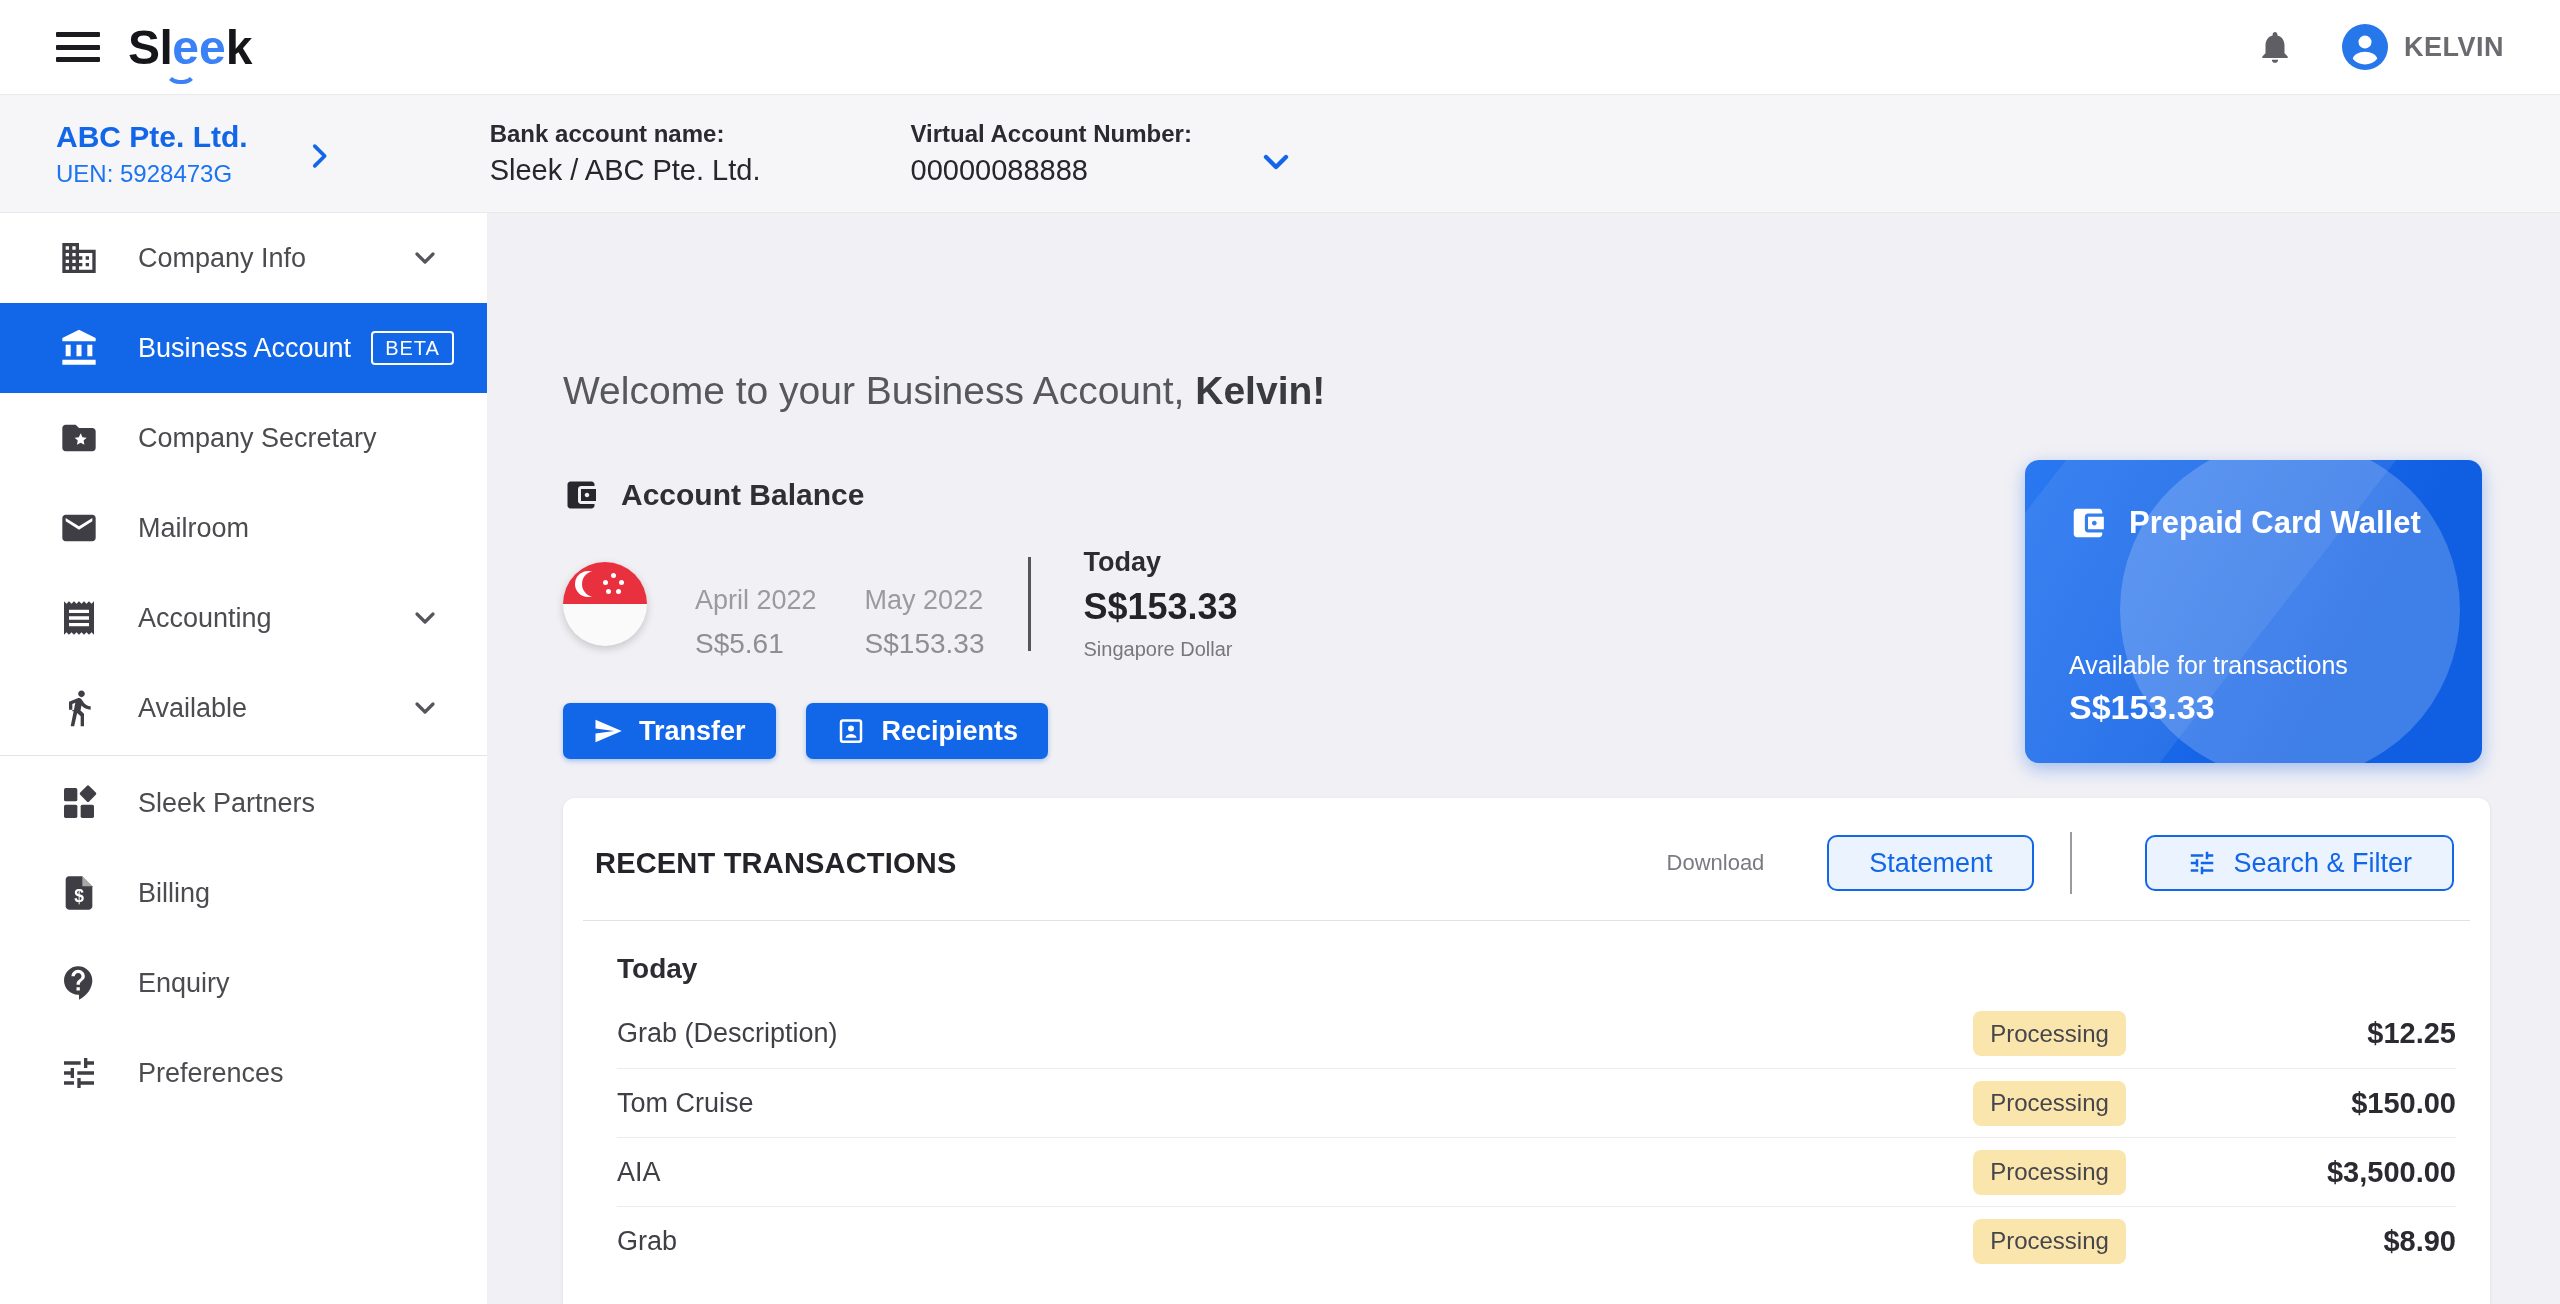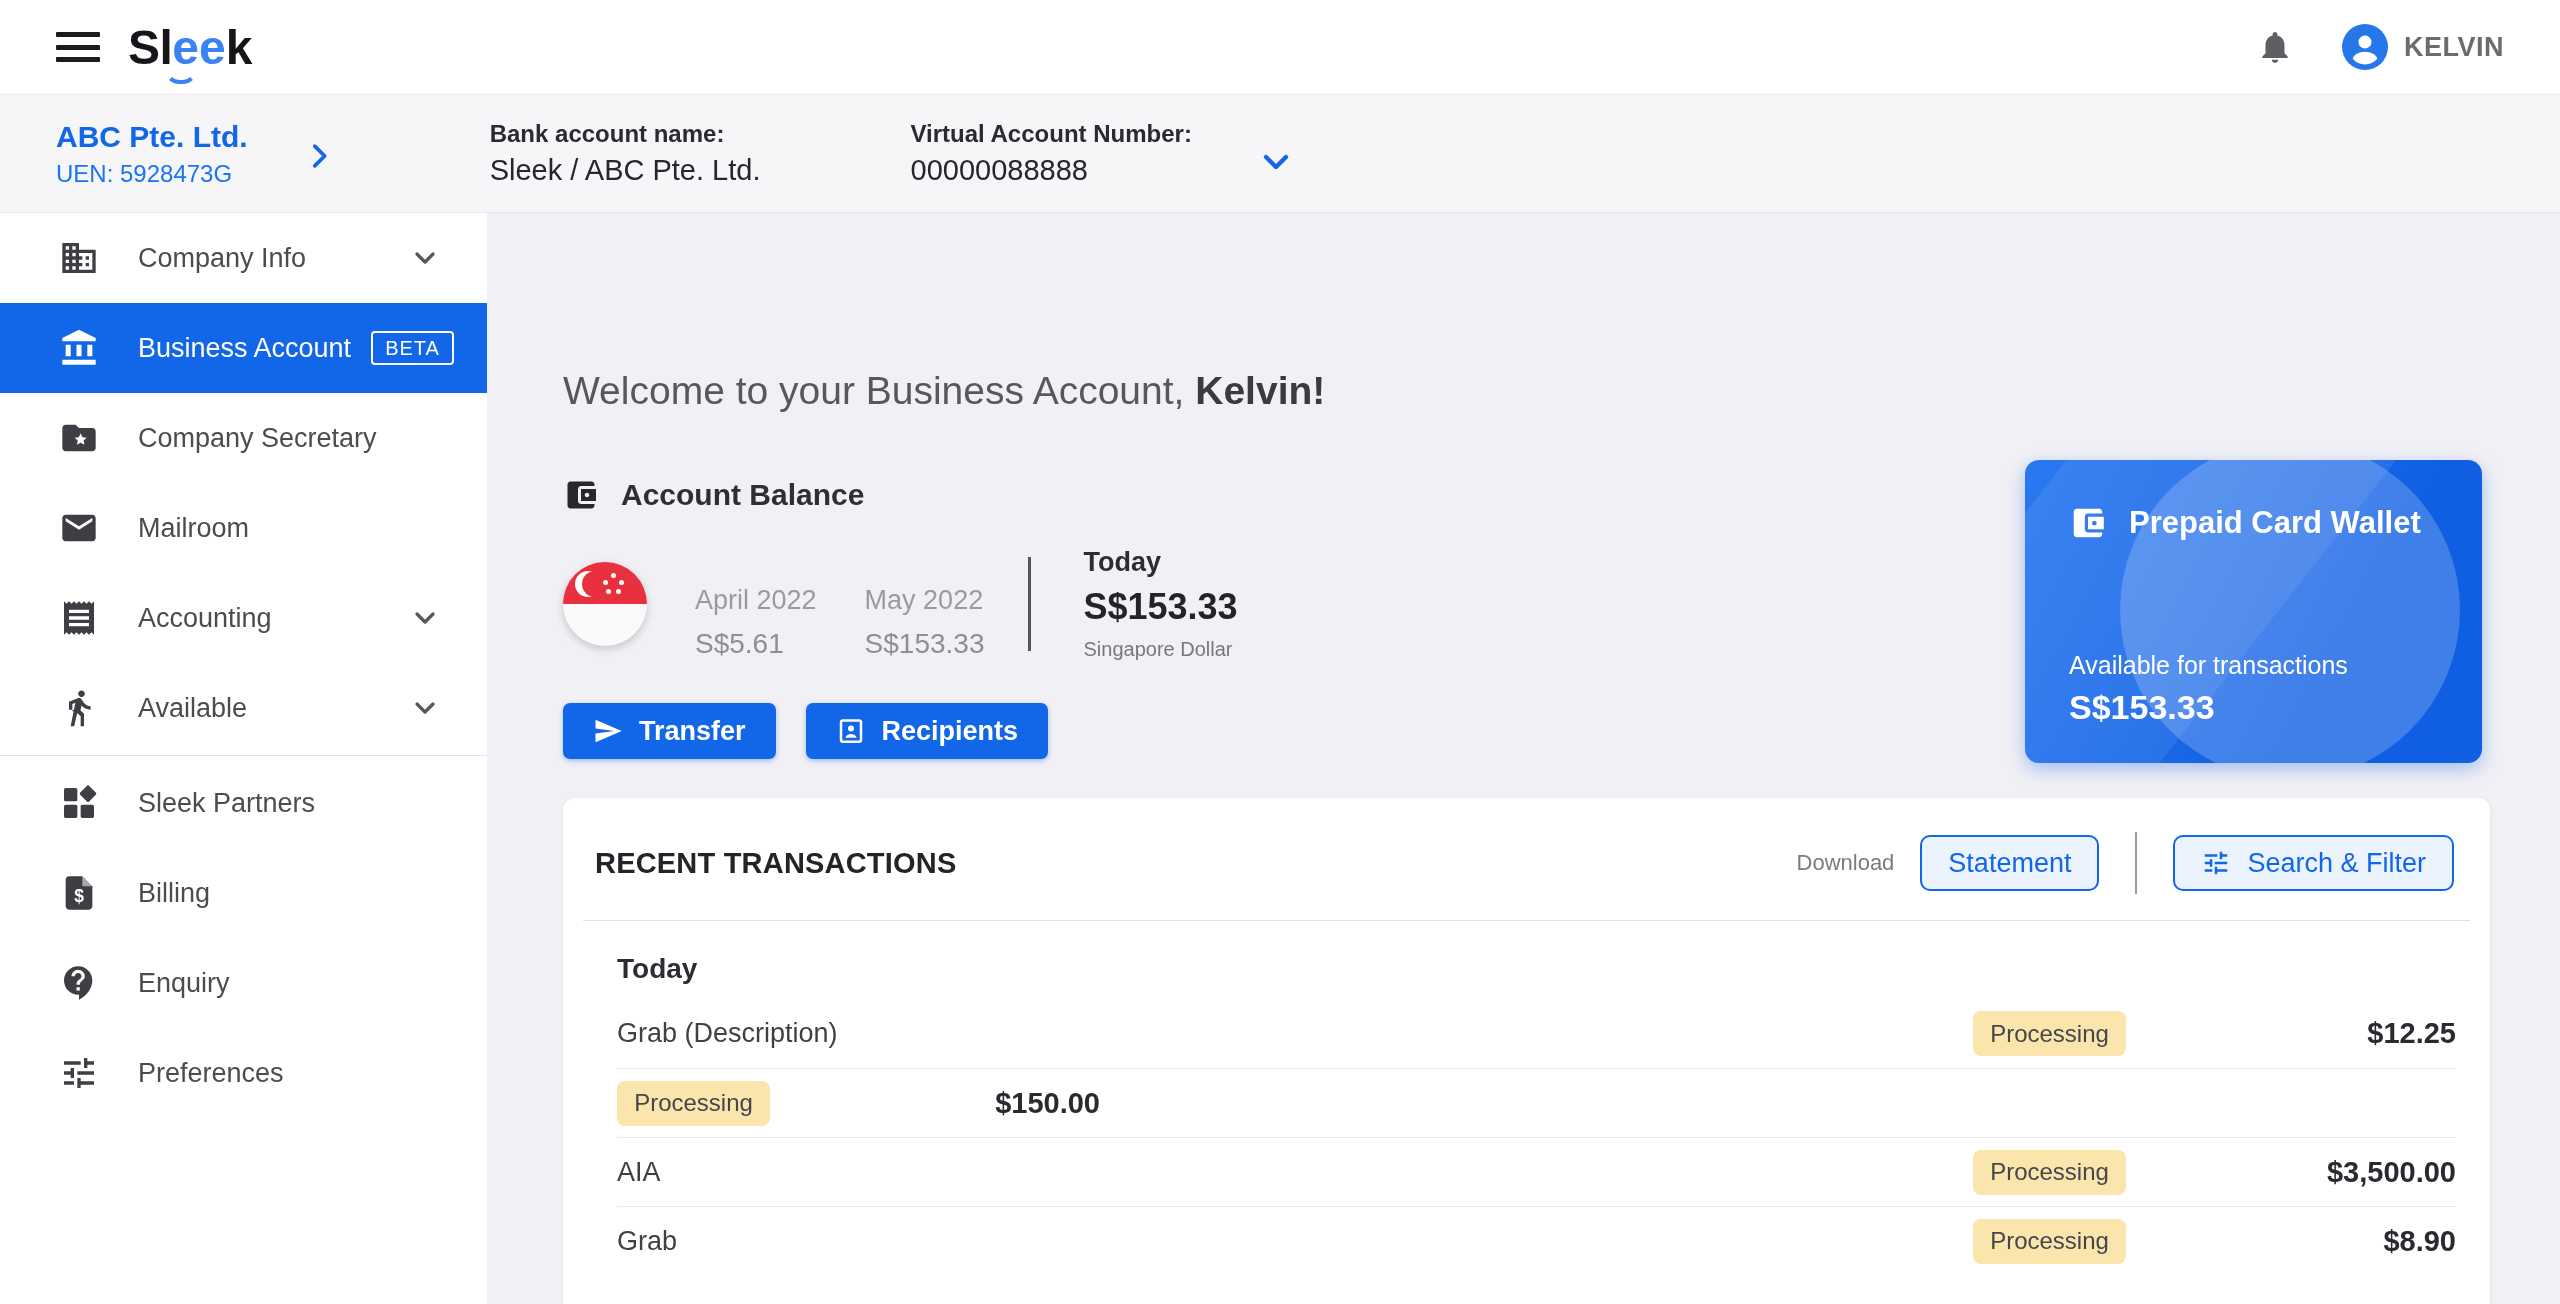--- a/index.html
+++ b/index.html
@@ -94,21 +94,21 @@
   .wallet-bottom{position:absolute;left:44px;bottom:36px;}
   .wallet-sub{font-size:25px;}
   .wallet-amount{font-size:34px;font-weight:800;margin-top:8px;}
 
   
   .tx-panel{position:absolute;left:76px;top:585px;width:1927px;height:560px;background:#fff;border-radius:12px;box-shadow:0 1px 4px rgba(0,0,0,0.07);}
   .tx-header{display:flex;align-items:center;padding:34px 36px 26px 32px;}
   .tx-title{font-size:29px;font-weight:800;color:#232329;letter-spacing:0.2px;}
   .tx-controls{margin-left:auto;display:flex;align-items:center;gap:26px;}
   .download-label{font-size:22px;color:#7A7A80;}
-  .btn-outline{display:flex;align-items:center;gap:16px;background:var(--blue-light);border:2.5px solid var(--blue);border-radius:10px;color:var(--blue);font-family:inherit;font-size:27px;padding:0 26px;height:56px;cursor:pointer;}
+  .btn-outline{display:flex;align-items:center;gap:16px;background:var(--blue-light);border:2.5px solid var(--blue);border-radius:10px;color:var(--blue);font-family:inherit;font-size:27px;padding:0 40px;height:56px;cursor:pointer;margin-left:37px;}
   .btn-outline svg{width:30px;height:30px;}
   .tx-ctl-sep{width:2px;height:62px;background:#9A9AA0;margin:0 10px;}
   .tx-head-divider{height:1px;background:#E2E2E6;margin:0 20px;}
   .tx-group{font-size:28px;font-weight:700;color:#2C2C32;margin:32px 0 14px 54px;}
   .tx-rows{margin:0 34px 0 54px;}
   .tx-row{display:flex;align-items:center;height:69px;cursor:pointer;}
   .tx-row + .tx-row{border-top:1px solid #ECECEF;}
   .tx-name{flex:1;font-size:27px;color:#3F3F45;}
   .tx-status{width:153px;height:45px;border-radius:8px;background:var(--badge-bg);color:var(--badge-text);font-size:24px;display:flex;align-items:center;justify-content:center;flex:none;}
   .tx-amount{width:330px;text-align:right;font-size:29px;font-weight:700;color:#2A2A30;flex:none;}
@@ -366,20 +366,21 @@
     </div>
     <div class="tx-head-divider"></div>
     <div class="tx-group">Today</div>
     <div class="tx-rows">
       <div class="tx-row">
         <span class="tx-name">Grab (Description)</span>
         <span class="tx-status">Processing</span>
         <span class="tx-amount">$12.25</span>
       </div>
       <div class="tx-row">
+        <span class="tx-name">Tom Cruise</span>
         <span class="tx-status">Processing</span>
         <span class="tx-amount">$150.00</span>
       </div>
       <div class="tx-row">
         <span class="tx-name">AIA</span>
         <span class="tx-status">Processing</span>
         <span class="tx-amount">$3,500.00</span>
       </div>
       <div class="tx-row">
         <span class="tx-name">Grab</span>

